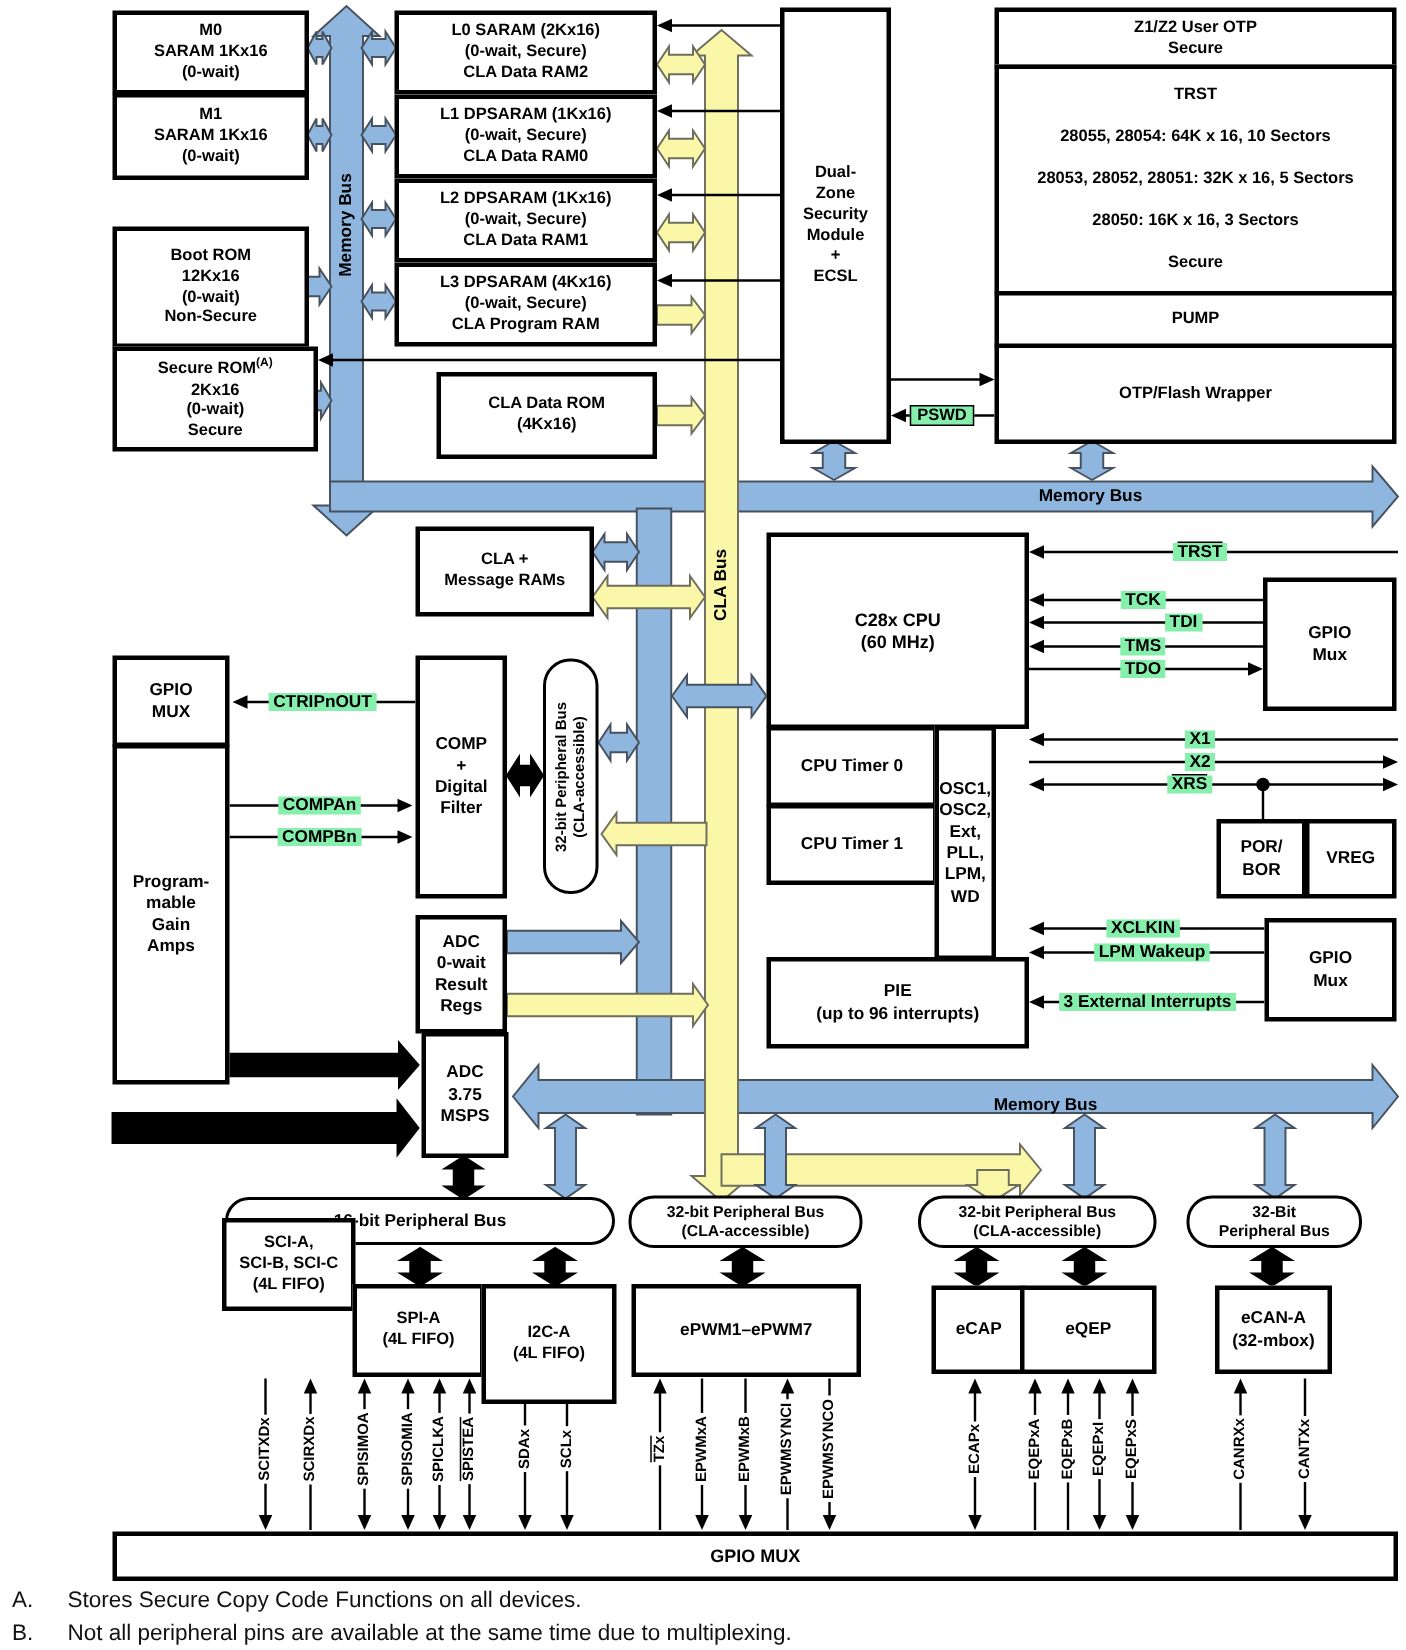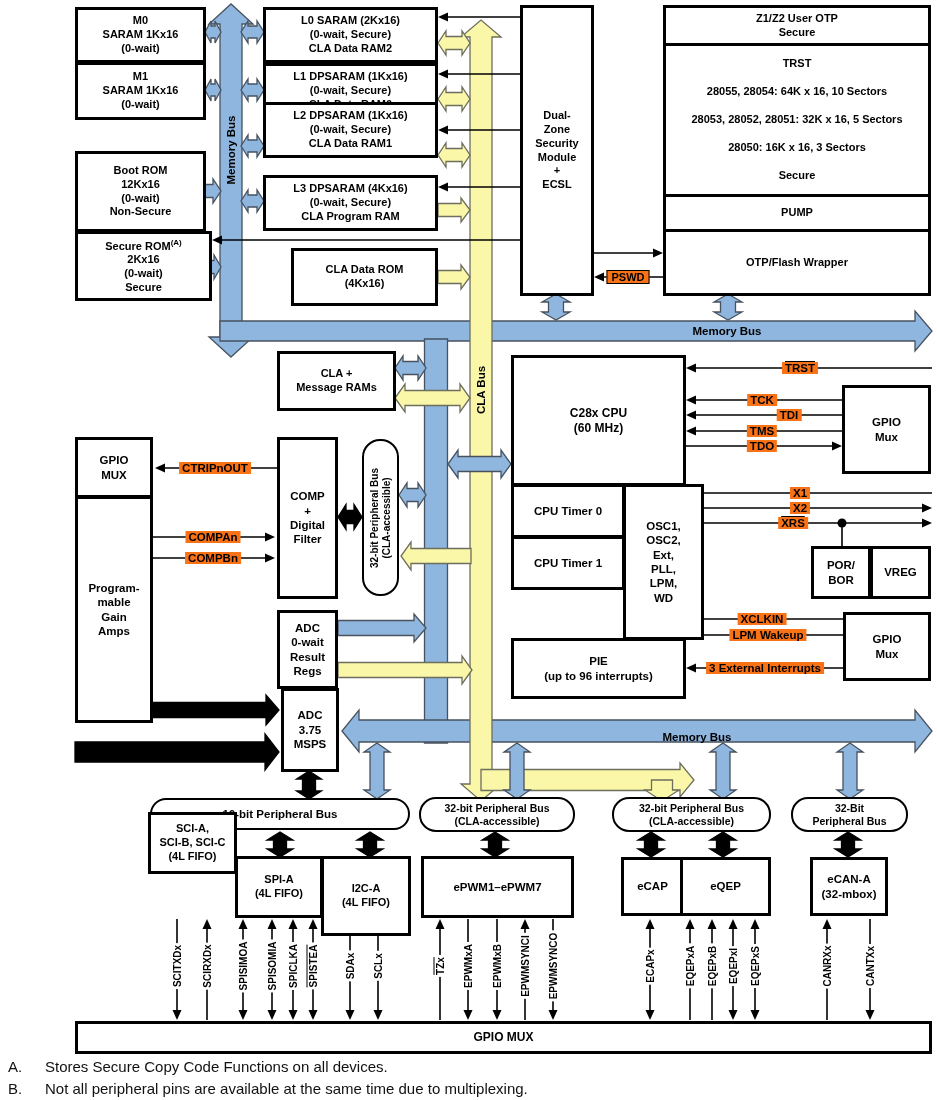--- a/index.html
+++ b/index.html
@@ -8,21 +8,21 @@
   #wires{position:absolute;left:0;top:0;z-index:1;}
   .box{position:absolute;background:#fff;border:3px solid #000;box-sizing:border-box;
        display:flex;flex-direction:column;align-items:center;justify-content:center;
        text-align:center;font-weight:bold;font-size:11px;line-height:1.25;color:#000;z-index:2;}
   .thin{border-width:2px;}
   .oval{border-radius:17px;}
   .f105{font-size:10.5px;}
   .f115{font-size:11.5px;}
   .f12{font-size:12px;}
   .flashbox{justify-content:space-around;padding:4px 2px;}
-  .lbl{position:absolute;z-index:3;font-weight:bold;font-size:11.5px;color:#000;background:#f97316;
+  .lbl{position:absolute;z-index:3;font-weight:bold;font-size:11.5px;color:#000;background:#86efac;
        padding:0 3px;white-space:nowrap;transform:translate(-50%,-50%);}
   .rot{transform:translate(-50%,-50%) rotate(-90deg);}
   .nobg{background:transparent;padding:0;}
   .boxed{border:1.5px solid #000;padding:0 4px;font-size:11px;}
   .pin{position:absolute;z-index:3;font-weight:bold;font-size:10px;color:#000;background:#fff;
        padding:1px 2px;white-space:nowrap;transform:translate(-50%,-50%) rotate(-90deg);}
   .ovl{text-decoration:overline;}
   .ovalv{position:absolute;background:#fff;border:2.5px solid #000;border-radius:18px;
          box-sizing:border-box;z-index:2;}
   .ovalv .vt{position:absolute;left:50%;top:50%;width:160px;transform:translate(-50%,-50%) rotate(-90deg);
@@ -214,21 +214,21 @@
   <div class="box" style="left:263px;top:7px;width:175px;height:56px">
     <span>L0 SARAM (2Kx16)</span>
       <span>(0-wait, Secure)</span>
       <span>CLA Data RAM2</span>
   </div>
   <div class="box" style="left:263px;top:63px;width:175px;height:56px">
     <span>L1 DPSARAM (1Kx16)</span>
       <span>(0-wait, Secure)</span>
       <span>CLA Data RAM0</span>
   </div>
-  <div class="box" style="left:263px;top:102px;width:175px;height:56px">
+  <div class="box" style="left:263px;top:119px;width:175px;height:56px">
     <span>L2 DPSARAM (1Kx16)</span>
       <span>(0-wait, Secure)</span>
       <span>CLA Data RAM1</span>
   </div>
   <div class="box" style="left:263px;top:175px;width:175px;height:56px">
     <span>L3 DPSARAM (4Kx16)</span>
       <span>(0-wait, Secure)</span>
       <span>CLA Program RAM</span>
   </div>
   <div class="box" style="left:291px;top:248px;width:147px;height:58px">
@@ -269,21 +269,21 @@
   <div class="box f12" style="left:511px;top:355px;width:175px;height:131px">
     <span>C28x CPU</span>
       <span>(60 MHz)</span>
   </div>
   <div class="box f115" style="left:511px;top:484px;width:114px;height:54px">
       <span>CPU Timer 0</span>
     </div>
   <div class="box f115" style="left:511px;top:536px;width:114px;height:54px">
       <span>CPU Timer 1</span>
     </div>
-  <div class="box f115" style="left:623px;top:484px;width:81px;height:156px">
+  <div class="box f115" style="left:623px;top:484px;width:41px;height:156px">
     <span>OSC1,</span>
       <span>OSC2,</span>
       <span>Ext,</span>
       <span>PLL,</span>
       <span>LPM,</span>
       <span>WD</span>
   </div>
   <div class="box f115" style="left:511px;top:638px;width:175px;height:61px">
     <span>PIE</span>
       <span>(up to 96 interrupts)</span>

